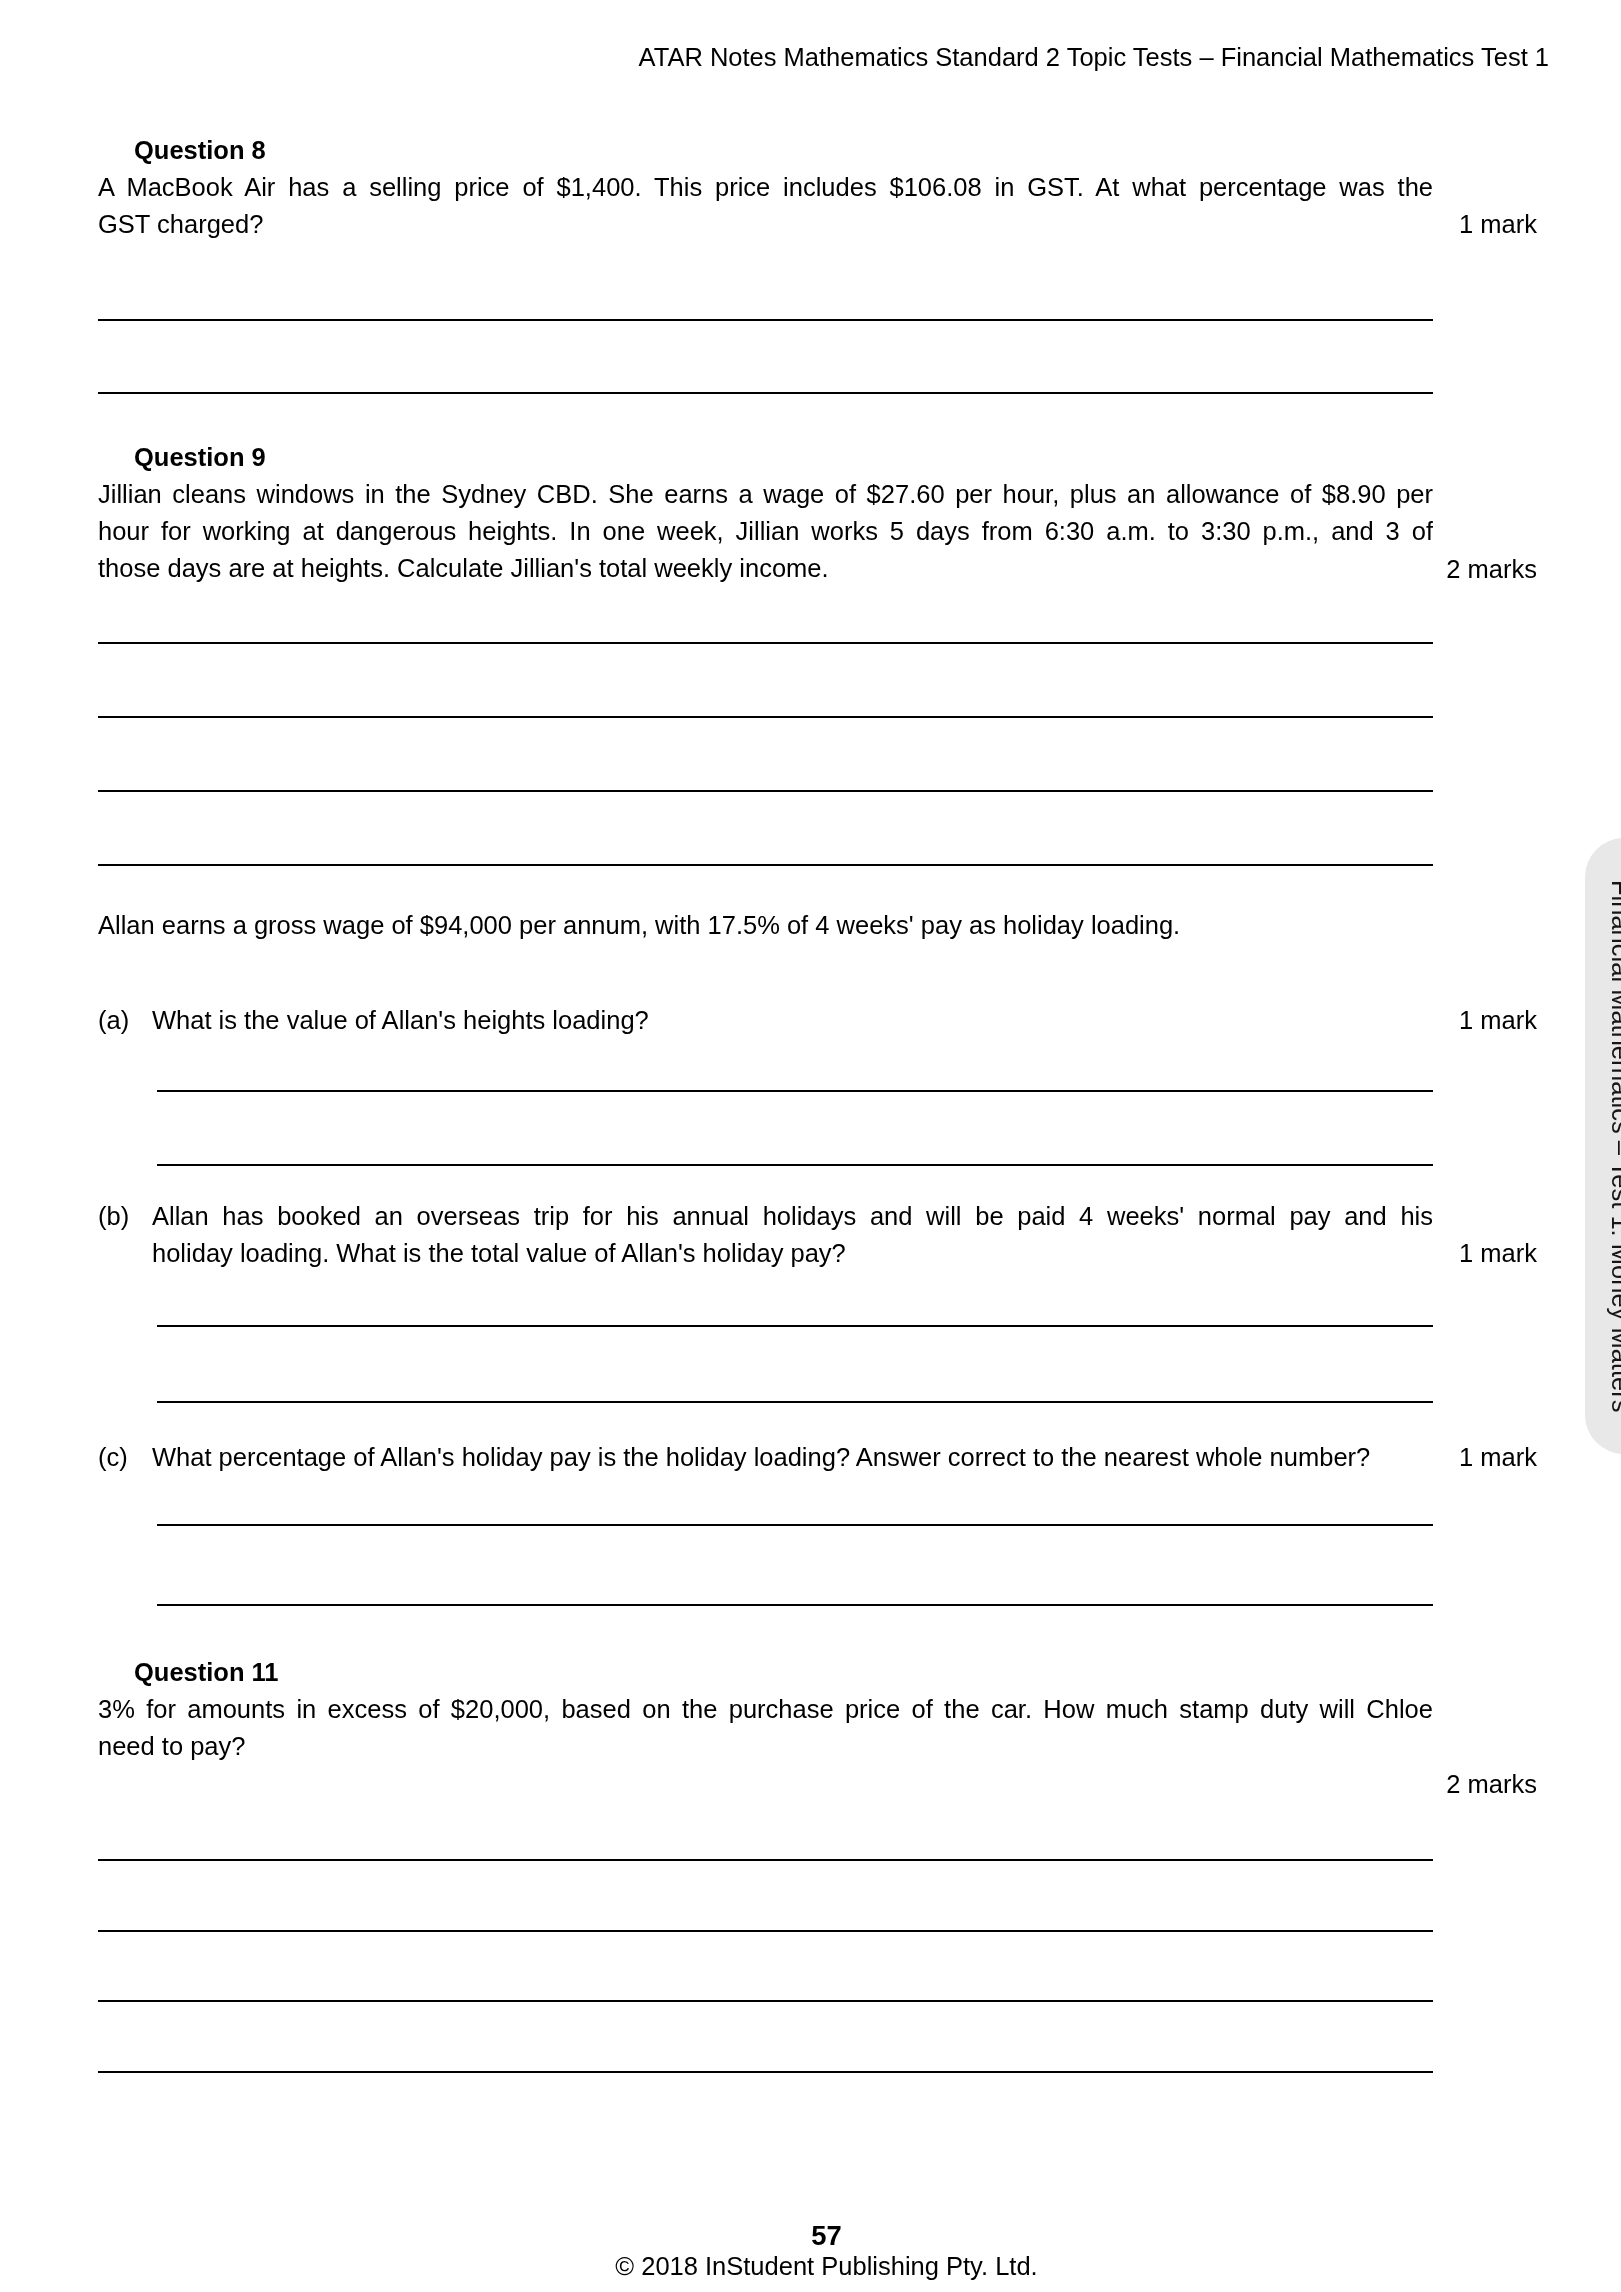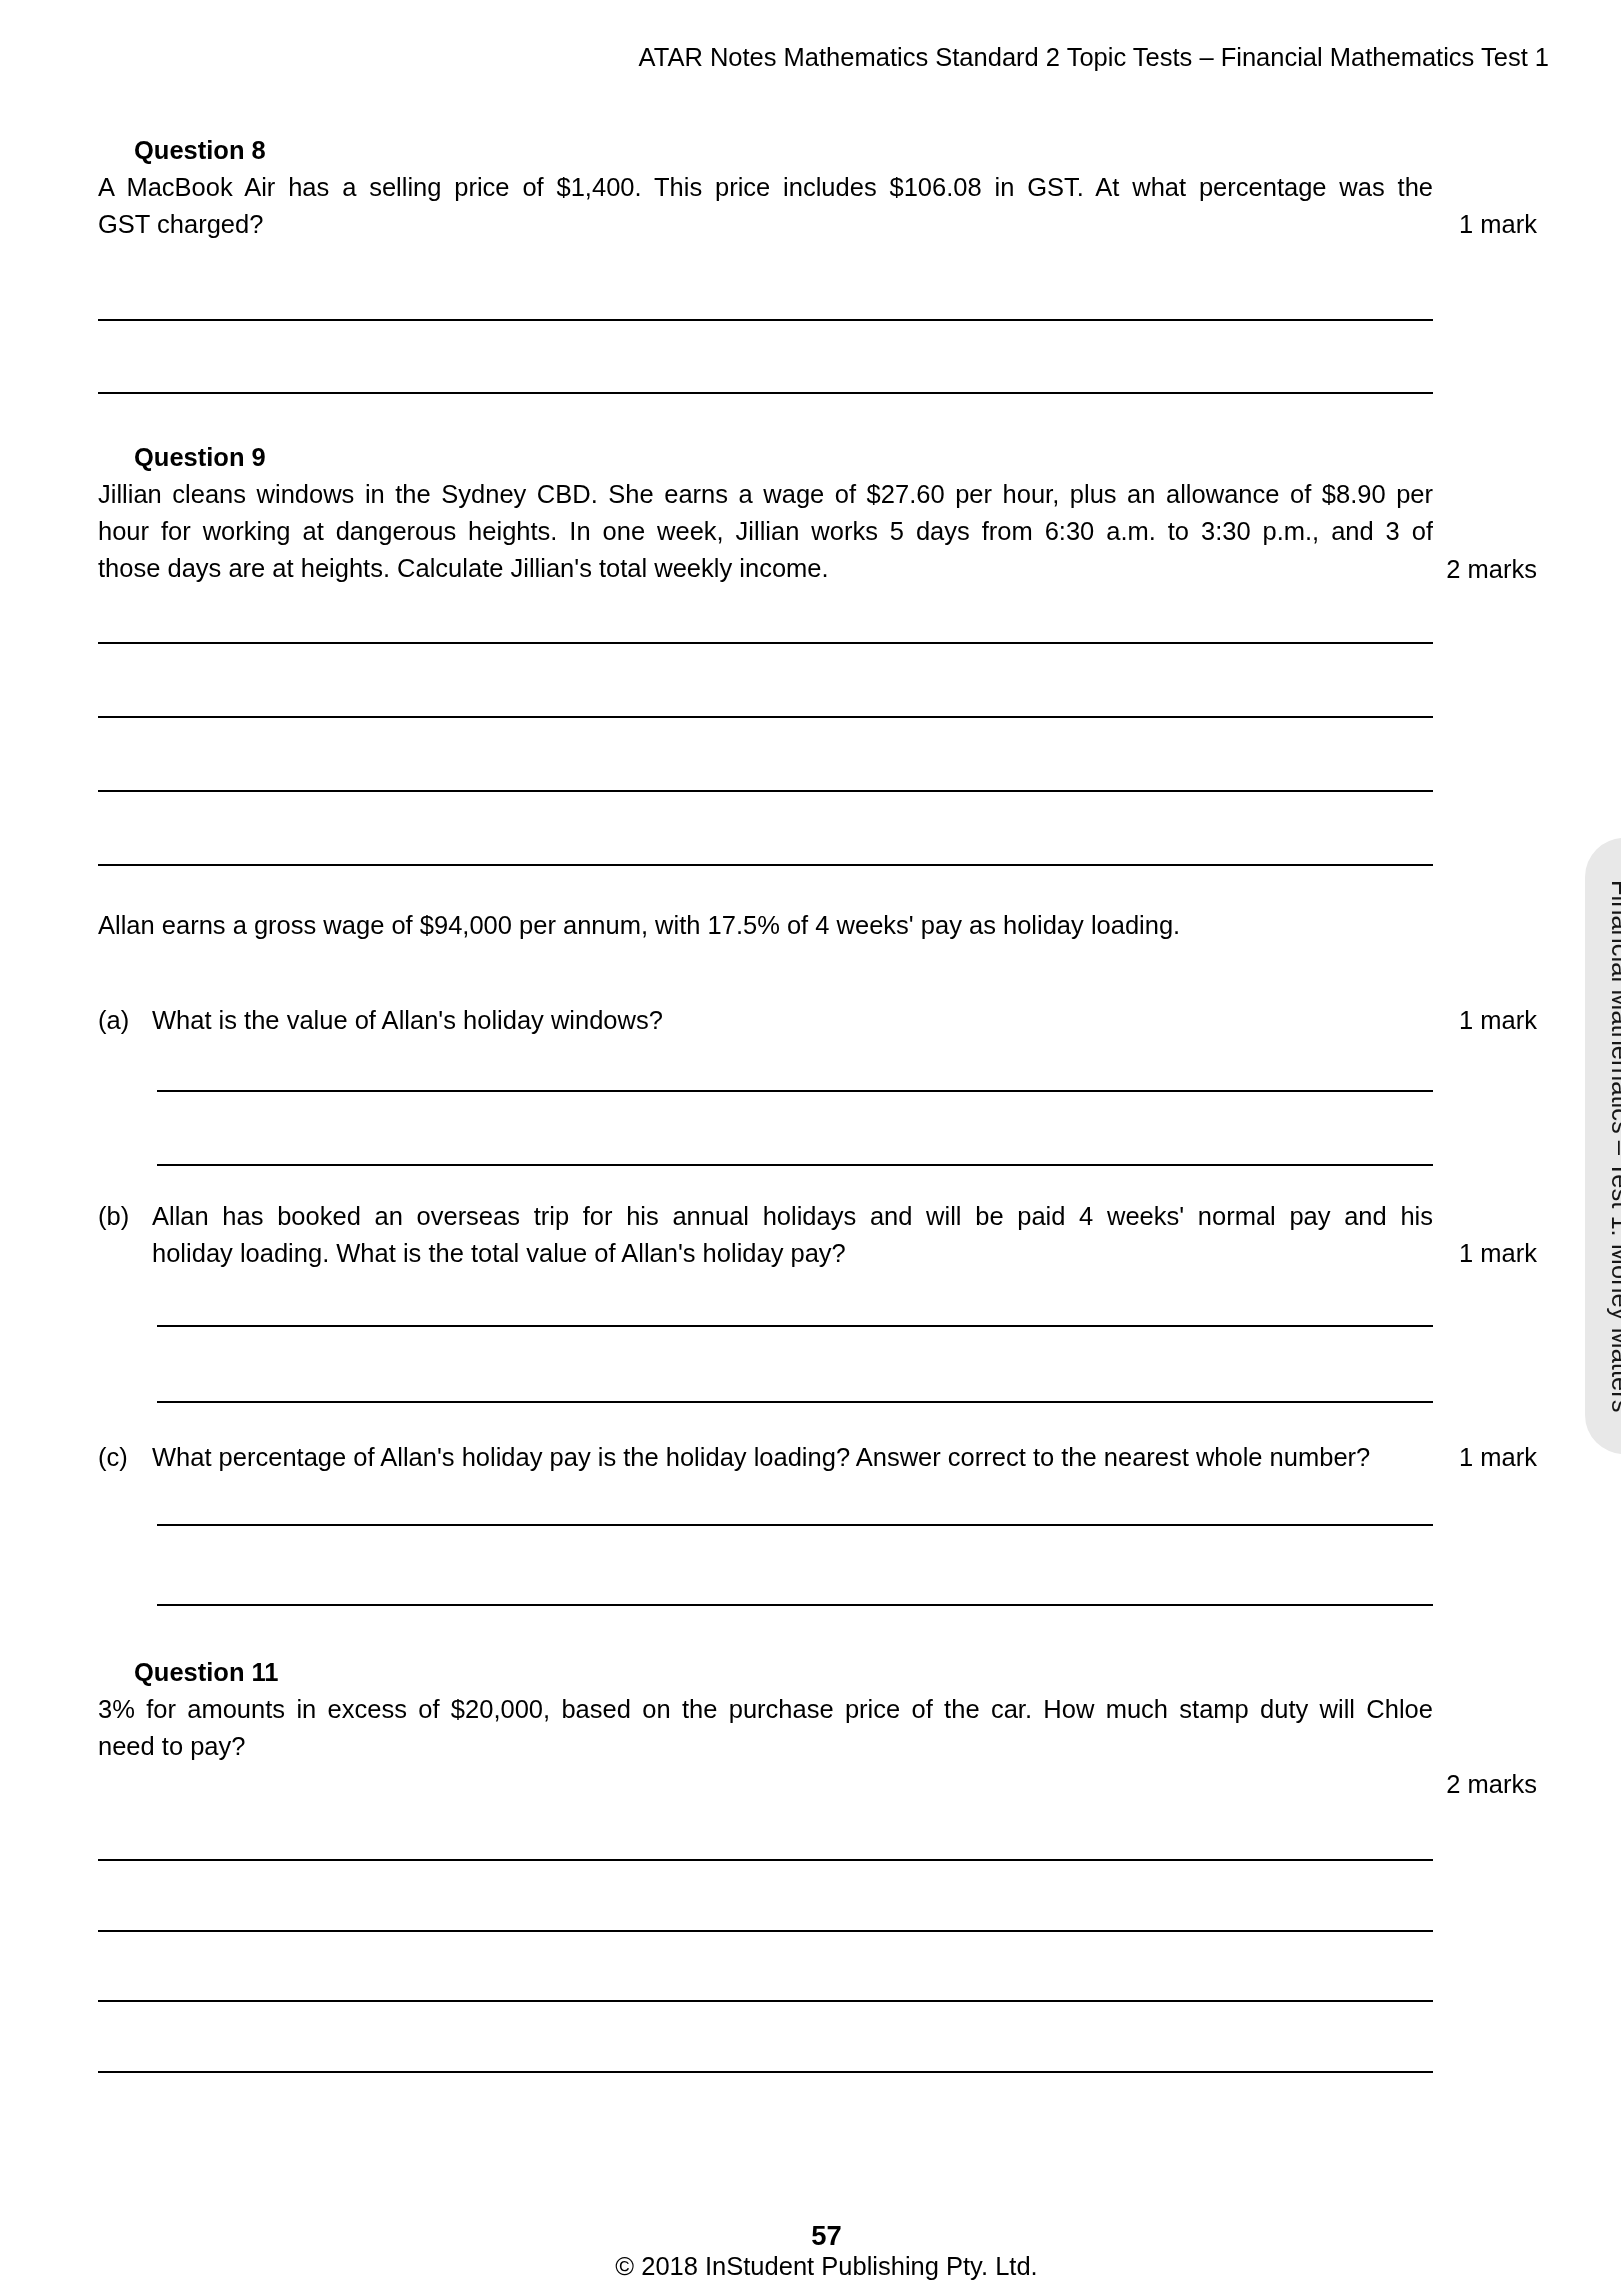--- a/index.html
+++ b/index.html
@@ -86,21 +86,21 @@
 
   <div class="qblock" style="top:907px;">
     <div class="qbody">
       <div class="pline">Allan earns a gross wage of $94,000 per annum, with 17.5% of 4 weeks' pay as holiday loading.</div>
     </div>
   </div>
 
   <div class="part" style="top:1002px;">
     <span class="part-label">(a)</span>
     <div class="part-body">
-      <div class="pline">What is the value of Allan's holiday windows?</div>
+      <div class="pline">What is the value of Allan's heights loading?</div>
     </div>
     <span class="marks" style="top:0;">1 mark</span>
   </div>
   <div class="aline indent" style="top:1090px;"></div>
   <div class="aline indent" style="top:1164px;"></div>
 
   <div class="part" style="top:1198px;">
     <span class="part-label">(b)</span>
     <div class="part-body">
       <div class="jline">Allan has booked an overseas trip for his annual holidays and will be paid 4 weeks' normal pay and his</div>

